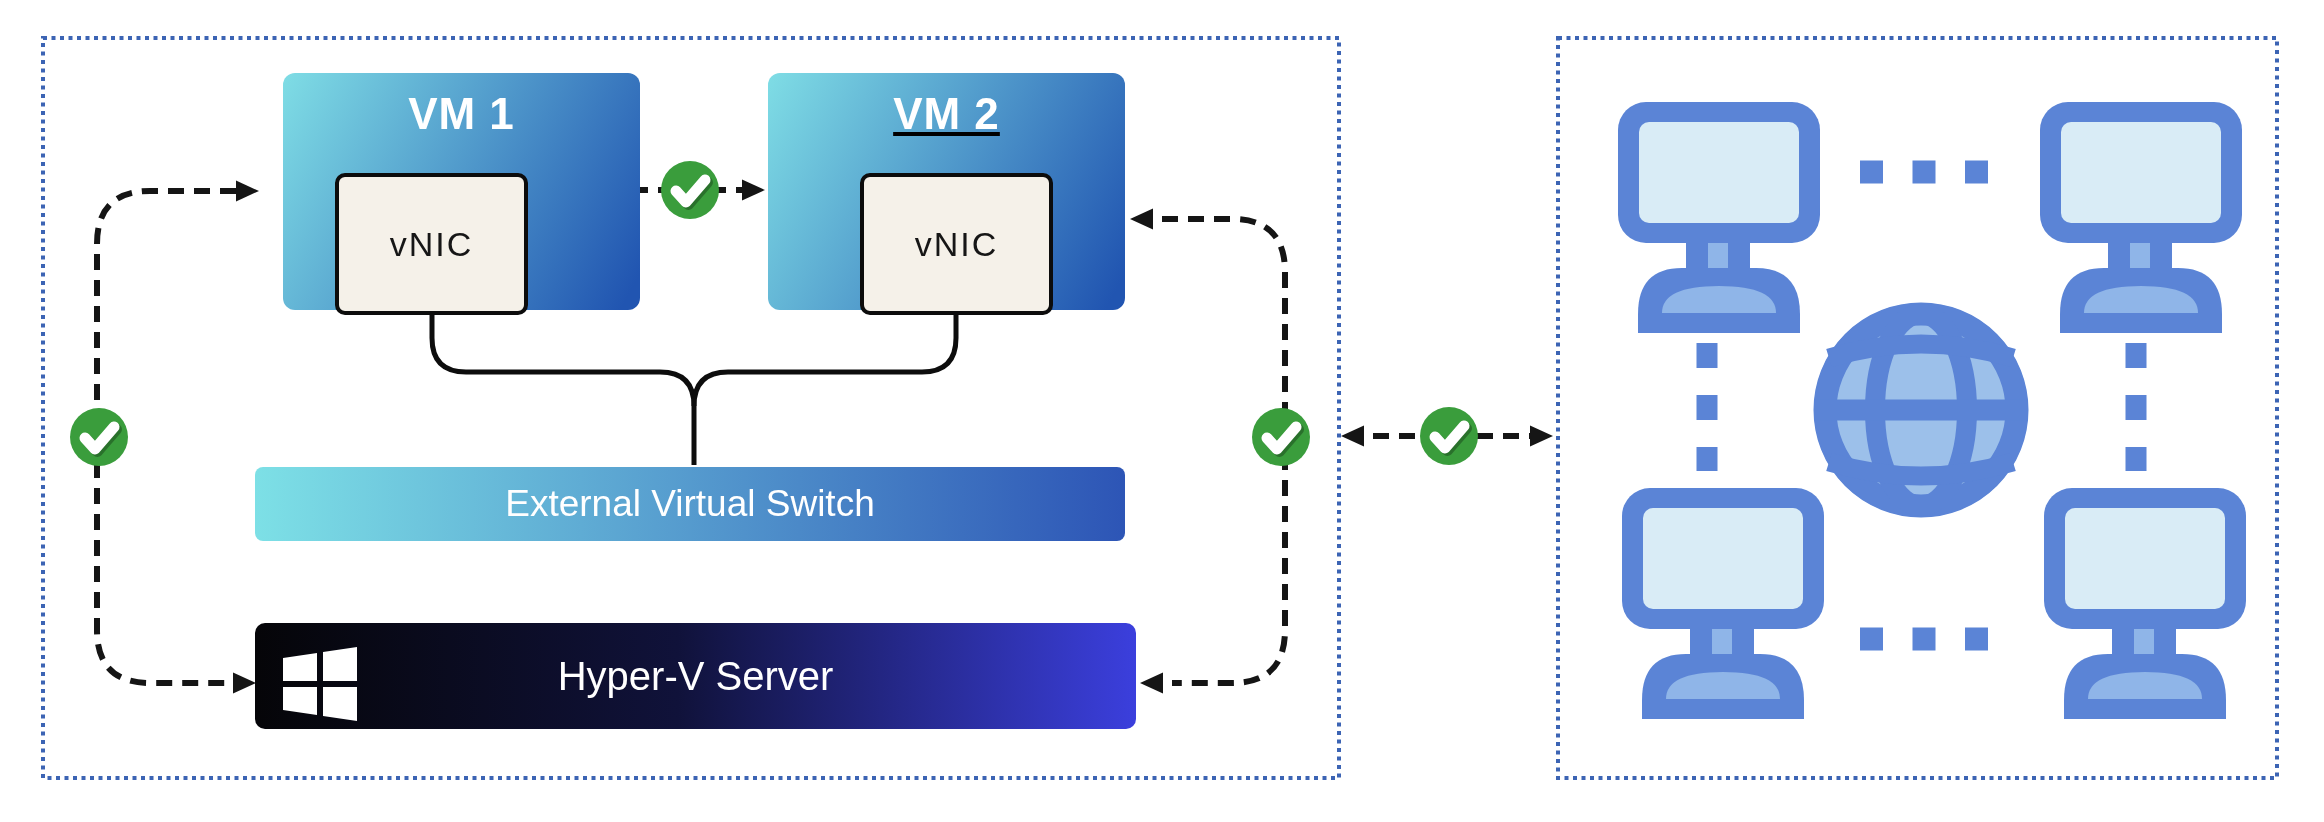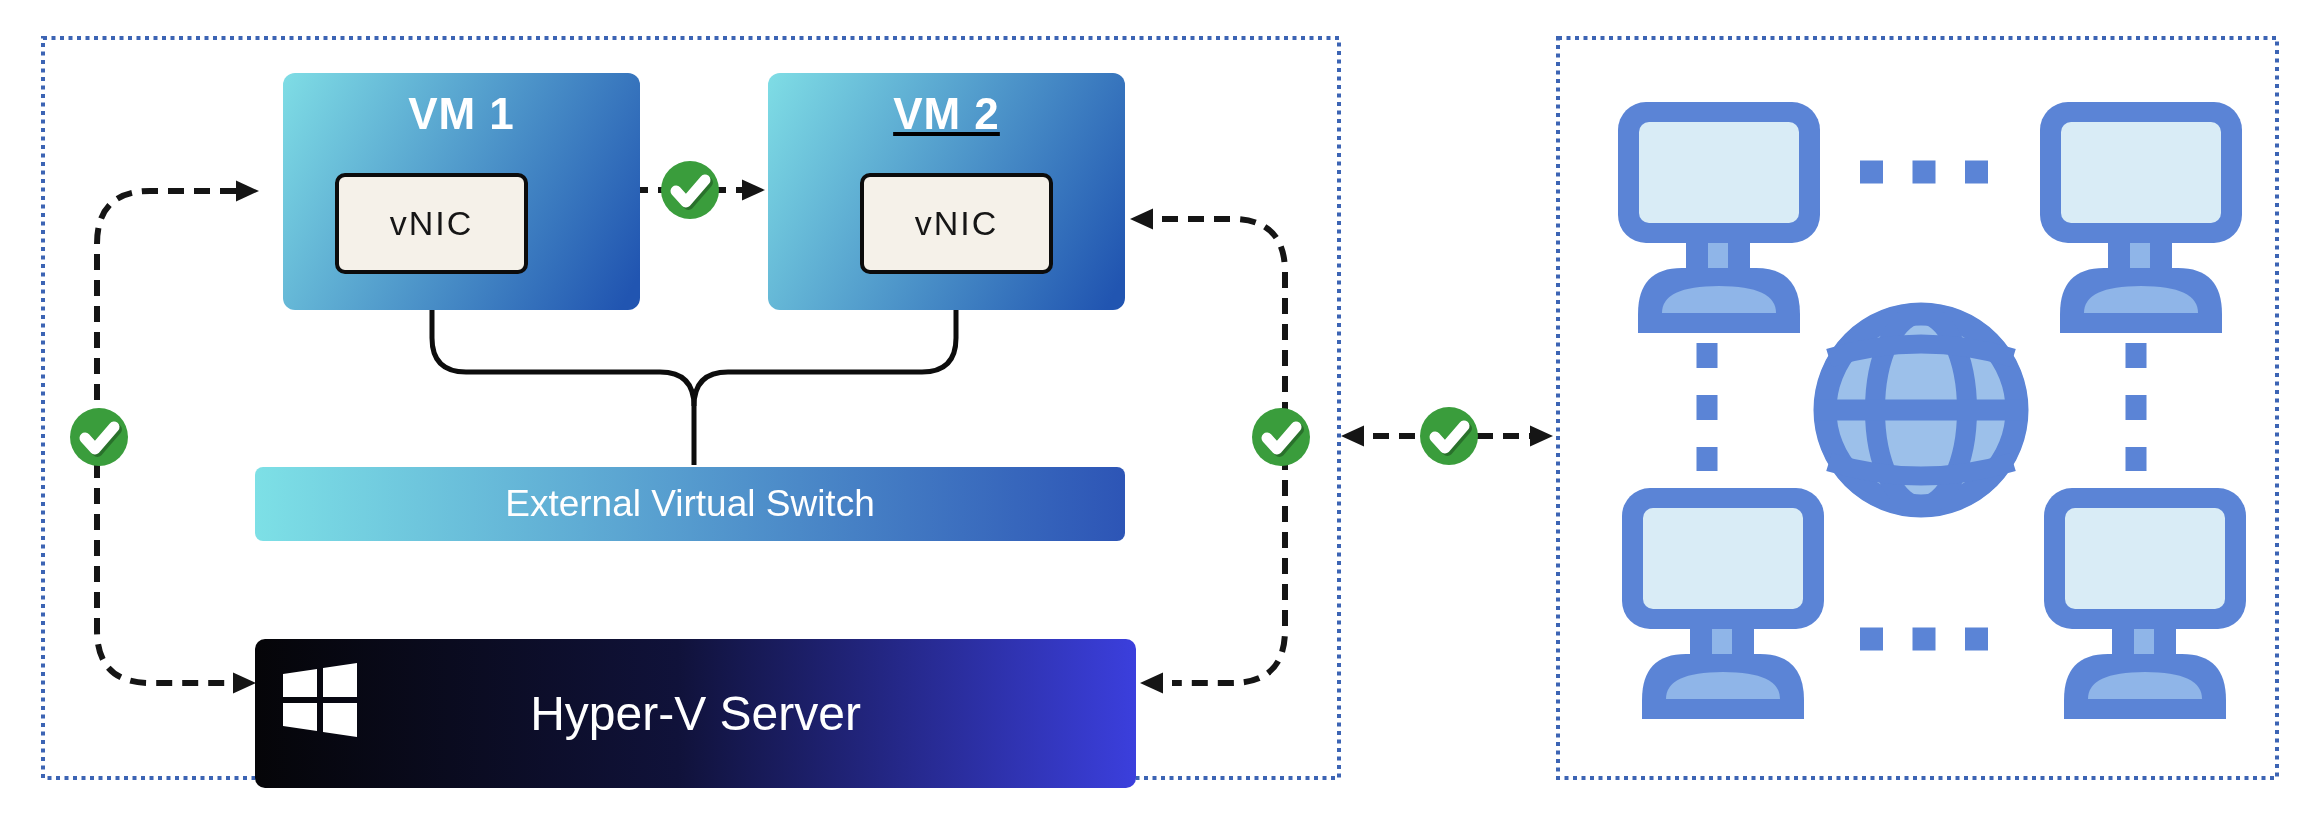--- a/index.html
+++ b/index.html
@@ -23,38 +23,38 @@
   .vm-box{
     width:357px; height:237px; border-radius:12px;
     background:linear-gradient(118deg, var(--teal) 0%, var(--vm_blue) 96%);
     z-index:3;
   }
   .vm-box .vm-title{
     margin-top:16px; text-align:center; color:#ffffff;
     font-size:44px; font-weight:700; letter-spacing:1px;
   }
   .vnic-box{
-    width:193px; height:101px; border-radius:10px;
+    width:193px; height:142px; border-radius:10px;
     background:var(--card_cream); border:4px solid #0c0c0c;
     display:flex; align-items:center; justify-content:center; z-index:4;
   }
   .vnic-label{ font-size:34px; color:#161616; letter-spacing:2px; }
   .bar{
     display:flex; align-items:center; justify-content:center;
     color:#ffffff; z-index:3;
   }
   .switch-bar{
     left:255px; top:467px; width:870px; height:74px; border-radius:8px;
     background:linear-gradient(90deg, var(--switch_teal) 0%, var(--switch_blue) 100%);
     font-size:37px; font-weight:500;
   }
   .server-bar{
-    left:255px; top:623px; width:881px; height:149px; border-radius:10px;
+    left:255px; top:623px; width:881px; height:106px; border-radius:10px;
     background:linear-gradient(90deg, var(--server_black) 0%, var(--server_mid) 48%, var(--server_indigo) 100%);
-    font-size:48px; font-weight:500;margin-top:16px;
+    font-size:40px; font-weight:500;
   }
   .win-logo{ position:absolute; left:28px; top:24px; }
   
   .dot-border{ fill:none; stroke:var(--border_blue); stroke-width:4; stroke-dasharray:4 4.5; }
   .dash{ fill:none; stroke:var(--line_ink); stroke-width:6; stroke-dasharray:16 10; }
   .brace{ fill:none; stroke:#0d0d0d; stroke-width:5; }
   .ah{ fill:var(--line_ink); }
   .chk-c{ fill:var(--check_green); }
   .chk-shadow{ fill:none; stroke:rgba(0,0,0,0.28); stroke-width:11; stroke-linecap:round; stroke-linejoin:round; }
   .chk-mark{ fill:none; stroke:#ffffff; stroke-width:11; stroke-linecap:round; stroke-linejoin:round; }

